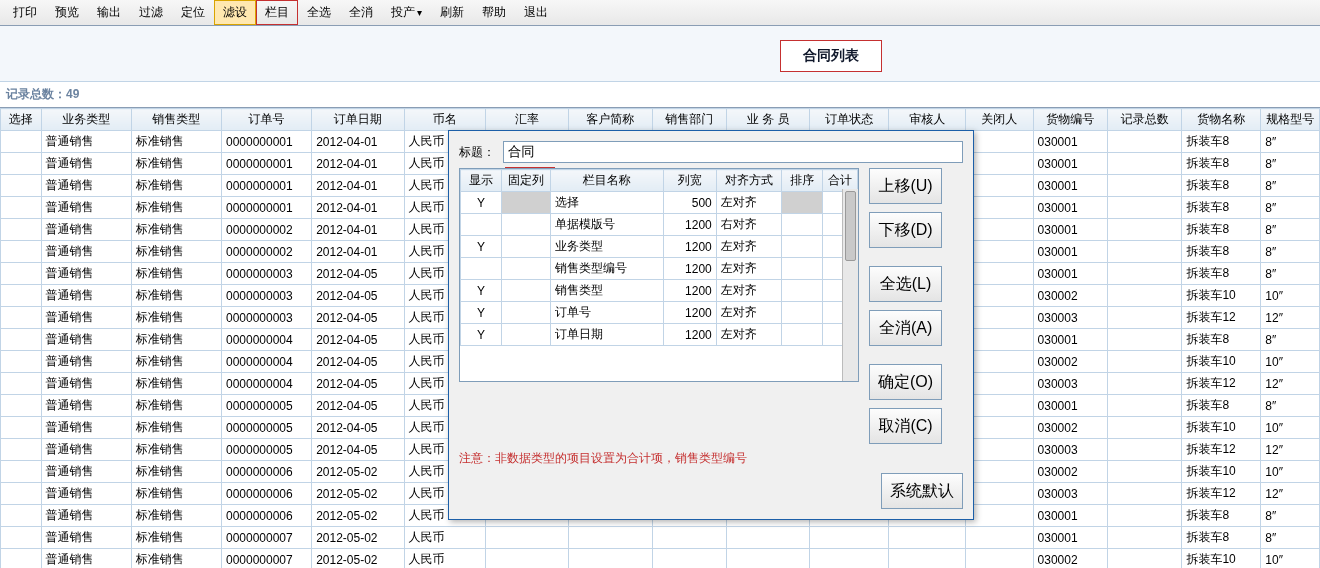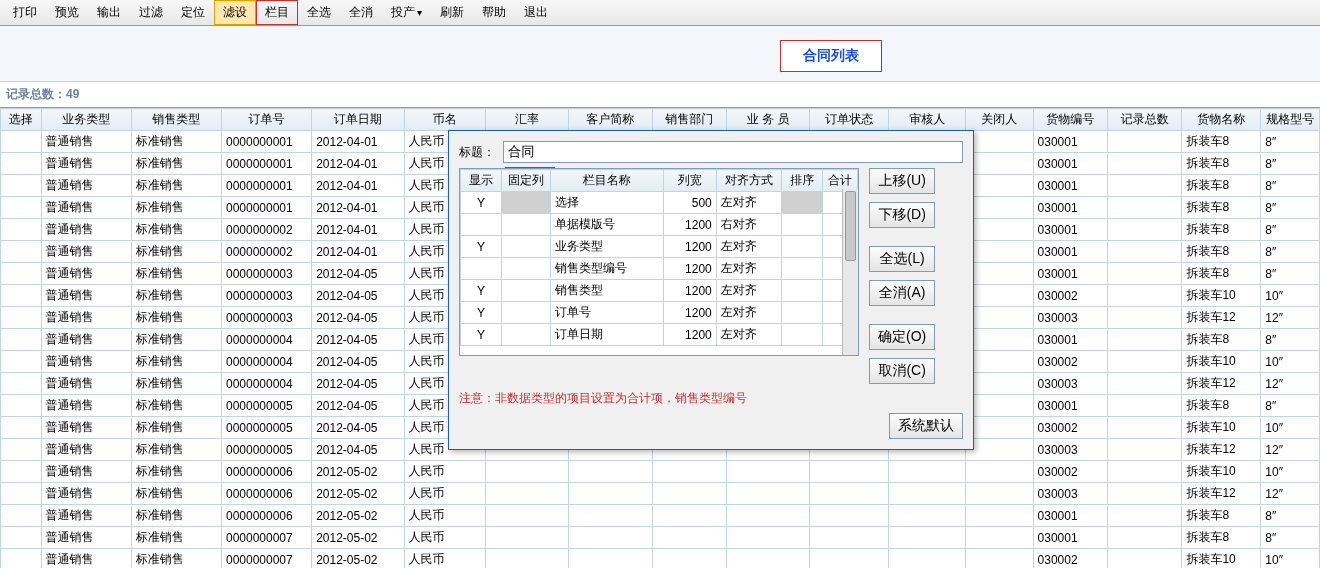--- a/index.html
+++ b/index.html
@@ -7,21 +7,21 @@
 
 
 .toolbar { background: linear-gradient(#f7f7f7,#e8e8e8); border-bottom: 1px solid #8a9db4; height: 26px; display: flex; align-items: center; padding: 0 4px; }
 .toolbar-item { padding: 3px 8px; cursor: pointer; border: 1px solid transparent; white-space: nowrap; }
 .toolbar-item.hl1 { border: 1px solid #d9a400; background: #ffe8b0; }
 .toolbar-item.hl2 { border: 1px solid #c53030; }
 .toolbar-item .caret { font-size: 10px; margin-left: 2px; }
 
 
 .page-title-area { height: 56px; position: relative; background: #f3f7fb; border-bottom: 1px solid #c1d4e6; }
-.page-title-box { position: absolute; left: 780px; top: 14px; border: 1px solid #c53030; padding: 6px 22px; color: #1d4ed8; font-weight: bold; font-size: 14px; background: #fff; }
+.page-title-box { position: absolute; left: 780px; top: 14px; border: 1px solid #c53030; padding: 6px 22px; color: #0f172a; font-weight: bold; font-size: 14px; background: #fff; }
 
 
 .record-count { color: #6b83a0; padding: 4px 6px 4px 6px; font-weight: bold; }
 
 
 .main-table { border-top: 1px solid #8a9db4; width: 100%; }
 .main-table table { border-collapse: collapse; width: 100%; table-layout: fixed; }
 .main-table th, .main-table td { border: 1px solid #c1d4e6; padding: 2px 4px; white-space: nowrap; overflow: hidden; text-overflow: clip; height: 18px; font-size: 12px; }
 .main-table th { background: linear-gradient(#f4f7fa,#e2ecf5); font-weight: normal; text-align: center; }
 .main-table td { background: #fff; }
@@ -30,32 +30,32 @@
 .dialog { position: absolute; left: 448px; top: 130px; width: 526px; background: #f0f0f0; border: 1px solid #1c5fa8; box-shadow: 2px 2px 6px rgba(0,0,0,0.3); }
 .dialog-title { background: linear-gradient(#ffffff,#dceaf7); height: 24px; display: flex; align-items: center; justify-content: space-between; padding: 0 0 0 8px; border-bottom: 1px solid #9bb7d4; }
 .dialog-close { width: 40px; height: 20px; background: linear-gradient(#e46666,#c53030); color: #fff; text-align: center; line-height: 18px; border: 1px solid #8a1f1f; border-radius: 2px; margin-right: 2px; cursor: pointer; font-weight: bold; }
 .dialog-body { padding: 10px; }
 .title-row { display: flex; align-items: center; margin-bottom: 5px; }
 .title-row label { margin-right: 8px; }
 .title-row input { flex: 1; height: 22px; padding: 2px 4px; border: 1px solid #7f9db9; }
 .title-row .red-underline { position: absolute; border: 1px solid #c53030; height: 18px; width: 50px; top: 36px; left: 56px; pointer-events: none; background: transparent; }
 
 .grid-area { display: flex; gap: 10px; }
-.grid-box { border: 1px solid #7f9db9; background: #fff; width: 400px; height: 188px; overflow: hidden; position: relative; }
+.grid-box { border: 1px solid #7f9db9; background: #fff; width: 400px; height: 214px; overflow: hidden; position: relative; }
 .grid-box table { border-collapse: collapse; width: 100%; }
 .grid-box th, .grid-box td { border: 1px solid #c1d4e6; padding: 2px 4px; height: 18px; font-size: 12px; white-space: nowrap; }
 .grid-box th { background: linear-gradient(#f4f7fa,#e2ecf5); text-align: center; font-weight: normal; }
 .grid-box td.center { text-align: center; }
 .grid-box td.right { text-align: right; }
 .grid-box td.shade { background: #d0d0d0; }
 .grid-scroll { position: absolute; right: 0; top: 20px; bottom: 0; width: 16px; background: #e8e8e8; border-left: 1px solid #bbb; }
 .grid-scroll-thumb { position: absolute; left: 2px; right: 2px; top: 2px; height: 70px; background: #c9c9c9; border: 1px solid #999; border-radius: 2px; }
 
 .side-buttons { display: flex; flex-direction: column; gap: 8px; }
-.side-buttons button, .bottom-bar button { height: 26px; border: 1px solid #7f9db9; background: linear-gradient(#fdfdfd,#e4e4e4); padding: 0 8px; cursor: pointer; font-family: inherit; font-size: 14px; }
+.side-buttons button, .bottom-bar button { height: 36px; border: 1px solid #7f9db9; background: linear-gradient(#fdfdfd,#e4e4e4); padding: 0 8px; cursor: pointer; font-family: inherit; font-size: 16px; }
 .gap-lg { margin-top: 10px; }
 
 .checkbox-row { margin-top: 10px; display: flex; align-items: center; gap: 16px; }
 .checkbox-row label { display: flex; align-items: center; gap: 4px; }
 .warn { color: #c53030; margin-top: 6px; }
 .bottom-bar { display: flex; justify-content: flex-end; margin-top: 6px; }
 </style>
 </head>
 <body>
 

